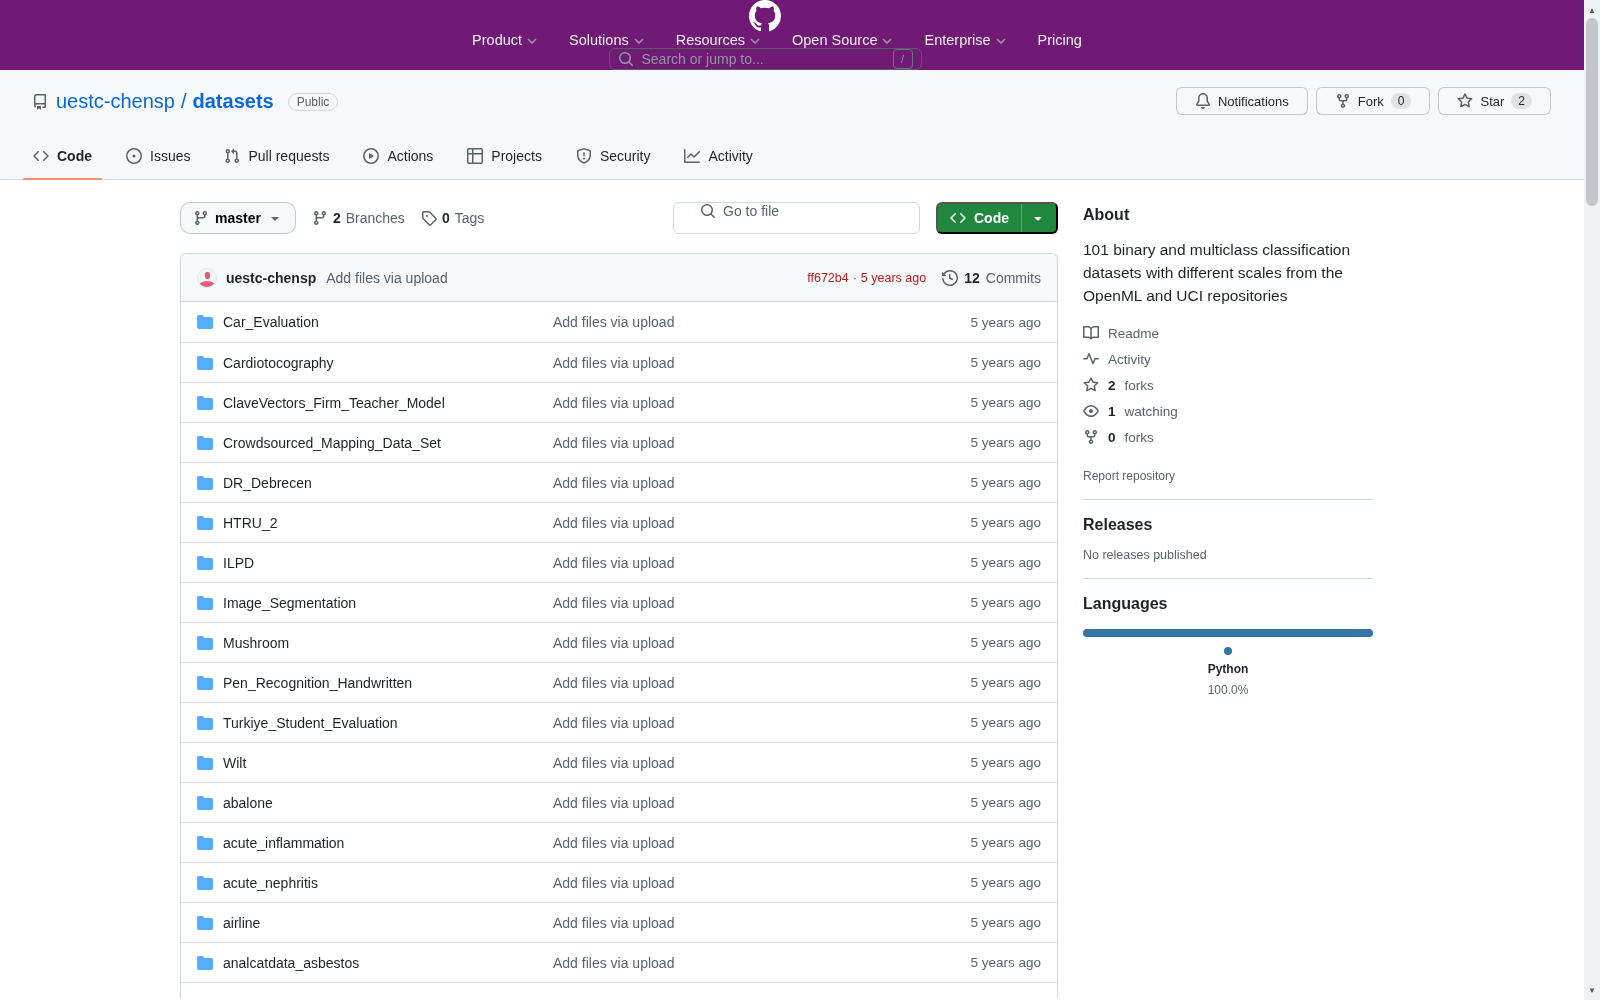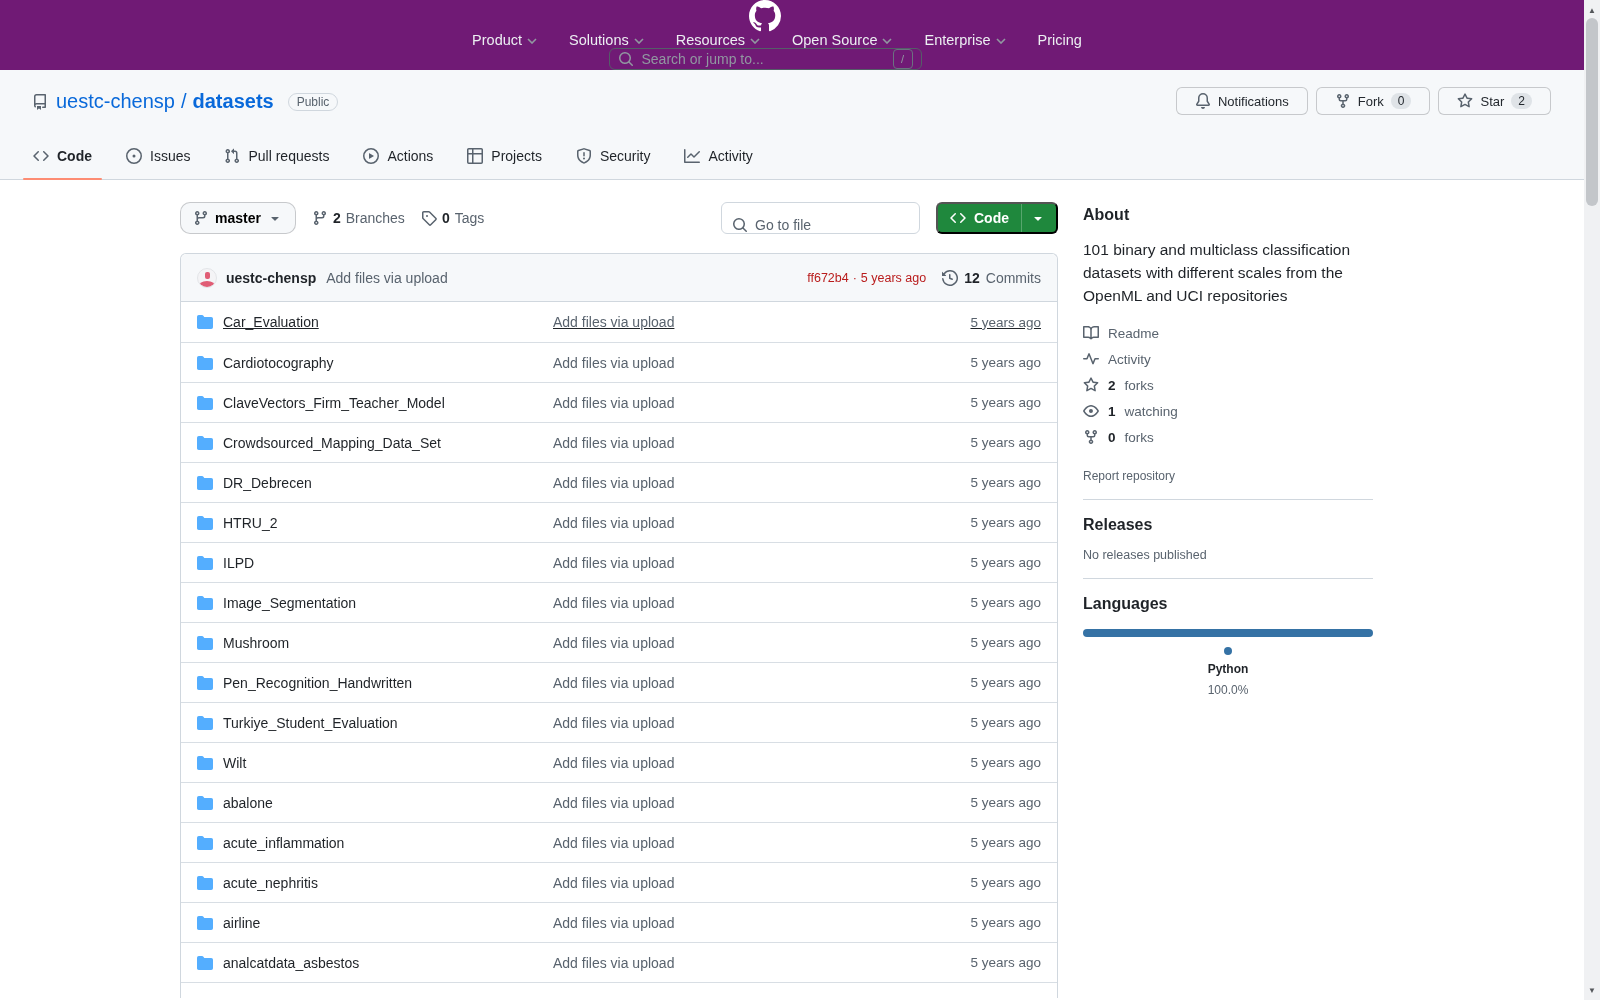--- a/index.html
+++ b/index.html
@@ -47,41 +47,41 @@
   .files-col { width:878px; }
 
   .toolbar { display:flex; align-items:center; margin-bottom:19px; }
   .branch-btn { height:32px; display:flex; align-items:center; gap:6px; padding:0 12px;
     background:#f6f8fa; border:1px solid rgba(31,35,40,0.22); border-radius:10px; font-weight:600; font-size:14px; cursor:pointer; }
   .branch-btn .icon, .branch-btn .caret { color:#59636e; }
   .branch-stats { display:flex; gap:16px; margin-left:16px; align-items:center; }
   .stat { display:flex; align-items:center; gap:5px; color:#59636e; font-size:14px; }
   .stat b { color:#1f2328; font-weight:700; }
   .toolbar-spacer { flex:1; }
-  .goto-file { width:199px; height:32px; border:1px solid #d0d7de; border-radius:6px; background:#fff;
-    display:flex; align-items:flex-end; gap:7px; padding:0 10px; color:#59636e; font-size:14px; }
+  .goto-file { width:247px; height:32px; border:1px solid #d0d7de; border-radius:6px; background:#fff;
+    display:flex; align-items:flex-start; gap:7px; padding:0 26px; color:#59636e; font-size:14px; }
   .code-btn { margin-left:16px; height:32px; background:#1f883d; border-radius:6px; color:#fff;
     display:flex; align-items:center; font-weight:600; font-size:14px; cursor:pointer; }
   .code-btn .main-part { display:flex; align-items:center; gap:8px; padding:0 12px; }
   .code-btn .caret-part { padding:0 10px 0 8px; border-left:1px solid rgba(255,255,255,0.25); align-self:stretch; display:flex; align-items:center; }
 
   .file-table { border:1px solid #d0d7de; border-bottom:none; border-radius:6px 6px 0 0; }
   .commit-bar { height:48px; background:#f6f8fa; border-radius:6px 6px 0 0; border-bottom:1px solid #d0d7de;
     display:flex; align-items:center; padding:0 16px; }
   .avatar { width:20px; height:20px; border-radius:50%; background:#f4f4f6; position:relative; overflow:hidden; border:1px solid #e3e5e8; }
   .avatar .band { position:absolute; left:0; right:0; bottom:-6px; height:12px; background:#e05d75; border-radius:50% 50% 0 0; }
   .avatar .dot { position:absolute; left:7px; top:3px; width:5px; height:7px; background:#e05d75; border-radius:2px; }
   .commit-author { font-weight:700; margin-left:9px; font-size:14px; }
   .commit-msg { margin-left:10px; color:#59636e; font-size:14px; }
   .commit-right { margin-left:auto; display:flex; align-items:flex-start; color:#b91c1c; font-size:12.5px; gap:4px; }
   .commits-link { display:flex; align-items:center; gap:6px; margin-left:16px; font-size:14px; color:#59636e; }
   .commits-link b { color:#1f2328; font-weight:700; }
 
   .file-row { height:40px; display:flex; align-items:center; padding:0 16px; border-top:1px solid #d8dee4; }
-  .file-row:first-of-type { border-top:none;text-decoration:underline; }
+  .file-row:first-of-type { border-top:none; }
   .file-row .folder { color:#54aeff; }
   .file-row .fname { width:330px; margin-left:10px; font-size:14px; color:#1f2328; }
   .file-row .fmsg { flex:1; color:#59636e; font-size:14px; }
   .file-row .ftime { width:120px; text-align:right; color:#59636e; font-size:13.5px; }
   .file-row.stub { height:16px; }
 
   
   .sidebar-col { width:290px; padding-top:4px; }
   .sb-section { padding-bottom:16px; border-bottom:1px solid #d0d7de; margin-bottom:16px; }
   .sb-section.last { border-bottom:none; }

